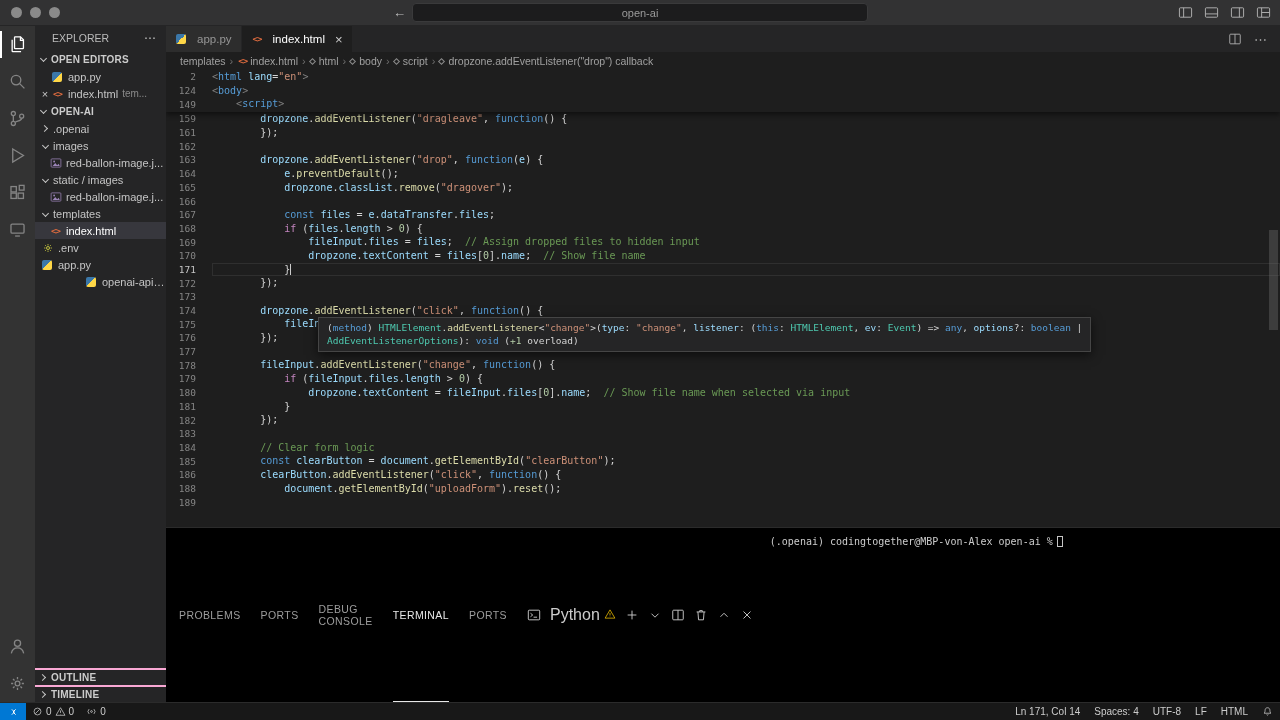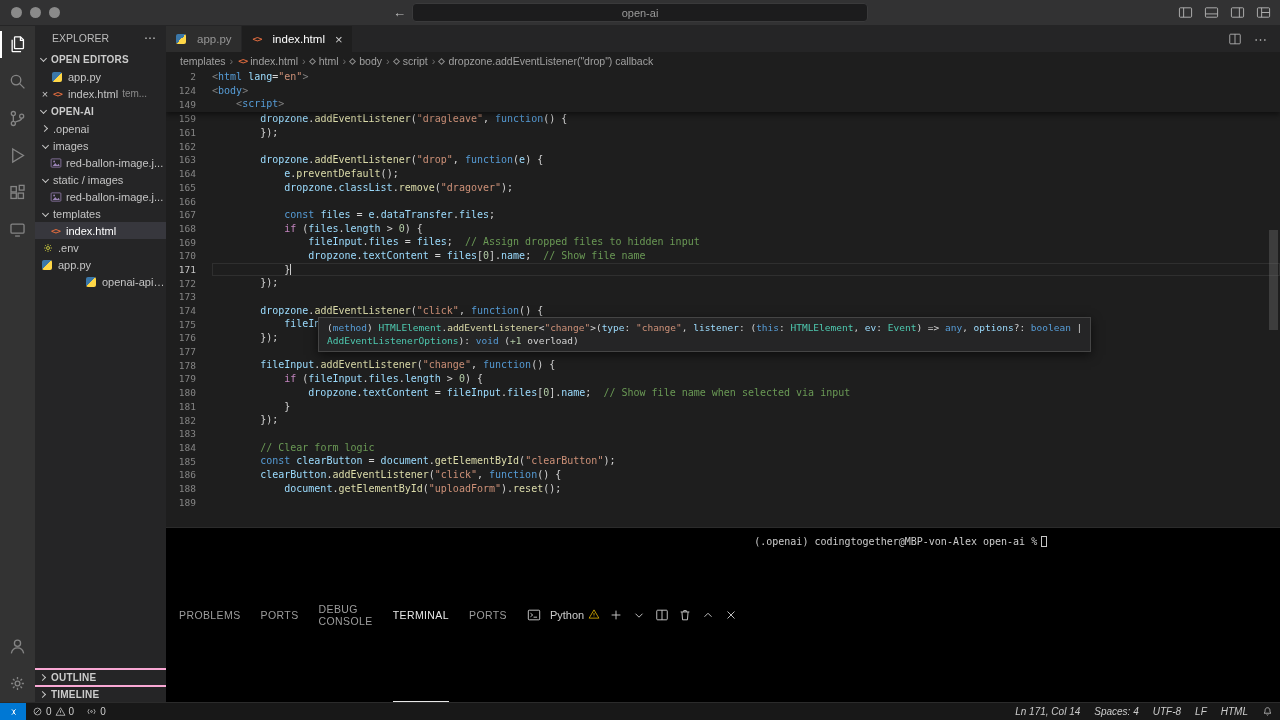--- a/index.html
+++ b/index.html
@@ -86,34 +86,34 @@
   .scrollbar-thumb { position:absolute; right:2px; top:160px; width:9px; height:100px; background:rgba(121,121,121,.35); z-index:7; }
 
   
   .panel { flex:0 0 175px; border-top:1px solid #2b2b2b; display:flex; flex-direction:row; background:#000000; }
   .panel-tabs { flex:0 0 25px; display:flex; align-items:center; justify-content:space-between; padding:0 10px 0 13px; }
   .ptabs { display:flex; height:100%; }
   .ptab { font-size:10.5px; color:#9d9d9d; margin-right:20px; display:flex; align-items:center; letter-spacing:.4px; border-bottom:1px solid transparent; }
   .ptab.active { color:#e7e7e7; border-bottom-color:#e7e7e7; }
   .panel-actions { display:flex; align-items:center; gap:9px; color:#c5c5c5; }
   .panel-actions svg { width:14px; height:14px; stroke:currentColor; fill:none; stroke-width:1.1; }
-  .pa-label { font-size:11px; color:#cccccc; display:flex; align-items:center; gap:4px; }
+  .pa-label { font-size:16px; color:#cccccc; display:flex; align-items:center; gap:4px; }
   .warn svg { stroke:#ddb100; }
   .terminal { flex:1; padding:8px 0 0 6px; font-family:"DejaVu Sans Mono", monospace; font-size:10px; color:#cccccc; }
   .term-cursor { display:inline-block; width:6px; height:11px; border:1px solid #c5c5c5; margin-left:4px; vertical-align:-2px; }
 
   
   .statusbar { flex:0 0 18px; background:#181818; border-top:1px solid #2b2b2b; display:flex; align-items:center;
                justify-content:space-between; font-size:10px; color:#cccccc; }
   .sb-left, .sb-right { display:flex; align-items:center; height:100%; }
   .remote { width:26px; height:100%; background:#0078d4; display:flex; align-items:center; justify-content:center; color:#fff; }
   .remote svg { width:12px; height:12px; stroke:#fff; fill:none; stroke-width:1.3; }
   .stat { display:flex; align-items:center; gap:3px; padding:0 6px; height:100%; }
   .stat svg { width:11px; height:11px; stroke:currentColor; fill:none; stroke-width:1.1; }
-  .sb-right .stat { padding:0 7px;font-style:italic; }
+  .sb-right .stat { padding:0 7px; }
 </style>
 </head>
 <body>
 
 <div class="app">
 
   <header class="titlebar">
     <div class="traffic">
       <span class="dot"></span>
       <span class="dot"></span>

